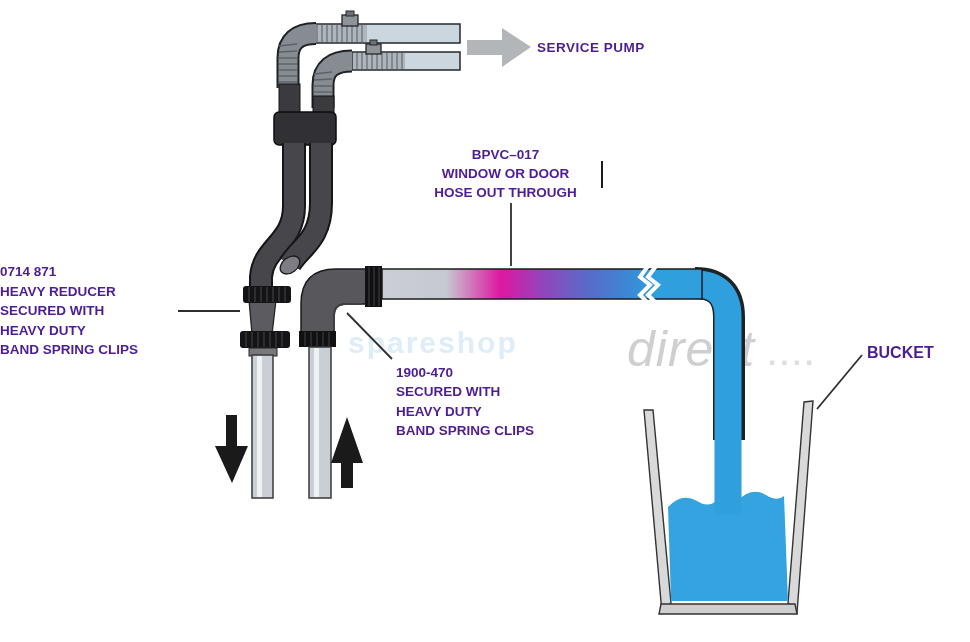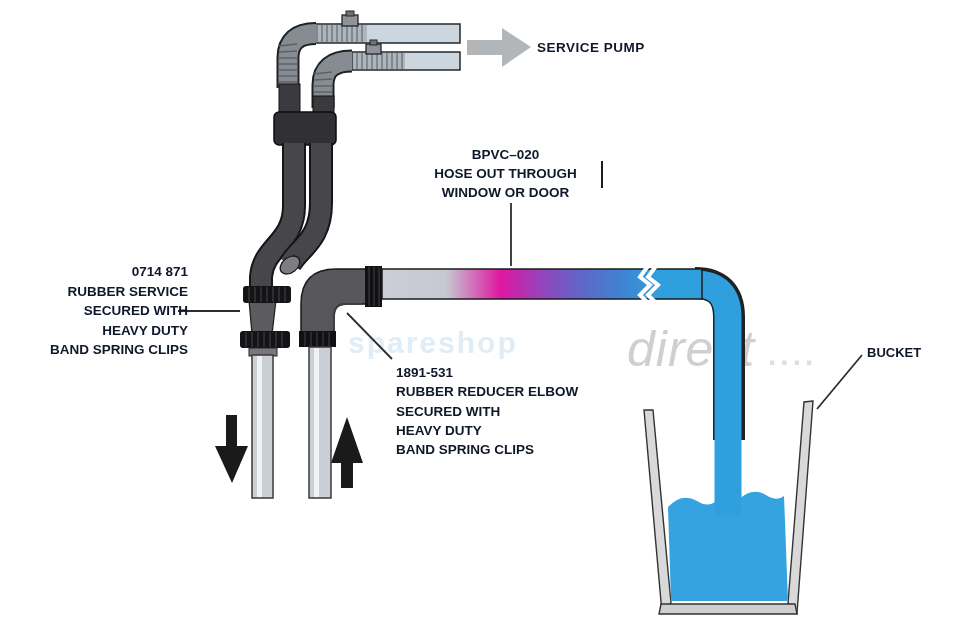--- a/index.html
+++ b/index.html
@@ -1,22 +1,22 @@
 <!DOCTYPE html>
 <html><head>
 <meta charset="utf-8">
 <style>
   html,body{margin:0;padding:0;background:#ffffff;}
   #canvas{
     position:relative;width:970px;height:642px;background:#ffffff;overflow:hidden;
     font-family:"Liberation Sans", sans-serif;
   }
-  .lbl{position:absolute;color:#0f172a;font-weight:bold;font-size:13.5px;line-height:19.4px;white-space:nowrap;}
+  .lbl{position:absolute;color:#4c1d95;font-weight:bold;font-size:13.5px;line-height:19.4px;white-space:nowrap;}
   .lbl.center{text-align:center;}
-  .lbl.right{text-align:right;padding-left:15px;}
+  .lbl.right{}
   #svgart{position:absolute;left:0;top:0;}
   .wm{position:absolute;font-weight:bold;letter-spacing:2px;}
   #wm1{left:348px;top:326px;font-size:30px;color:rgba(125,185,225,0.25);}
   #wm2{left:627px;top:320px;font-size:50px;font-style:italic;font-weight:normal;color:rgba(140,140,145,0.42);letter-spacing:1px;}
   #wm3{left:768px;top:338px;font-size:30px;color:rgba(160,160,160,0.35);letter-spacing:4px;}
   #stray-bar{position:absolute;left:601px;top:161px;width:2px;height:27px;background:#1c1c1c;}
 </style>
 </head>
 <body>
 
@@ -195,36 +195,35 @@
       <line x1="347" y1="313" x2="392" y2="359"></line>
       <line x1="862" y1="355" x2="817" y2="409"></line>
     </g>
 
     <polygon points="467,40 502,40 502,28 531,47 502,67 502,55 467,55" fill="#b3b6b8"></polygon>
   </svg>
 
   <div class="lbl" style="left:537px;top:38px;letter-spacing:0.5px;">SERVICE PUMP</div>
 
   <div class="lbl center" style="left:413px;top:146px;width:185px;line-height:18.8px;">
-    <div>BPVC–020</div>
+    <div>BPVC–017</div>
+    <div>WINDOW OR DOOR</div>
     <div>HOSE OUT THROUGH</div>
-    <div>WINDOW OR DOOR</div>
   </div>
   <div id="stray-bar"></div>
 
   <div class="lbl right" style="left:0px;top:262px;width:173px;line-height:19.6px;">
     <div>0714 871</div>
-    <div>RUBBER SERVICE</div>
+    <div>HEAVY REDUCER</div>
     <div>SECURED WITH</div>
     <div>HEAVY DUTY</div>
     <div>BAND SPRING CLIPS</div>
   </div>
 
   <div class="lbl" style="left:396px;top:363px;line-height:19.3px;">
-    <div>1891-531</div>
-    <div>RUBBER REDUCER ELBOW</div>
+    <div>1900-470</div>
     <div>SECURED WITH</div>
     <div>HEAVY DUTY</div>
     <div>BAND SPRING CLIPS</div>
   </div>
 
-  <div class="lbl" style="left:867px;top:343px;font-size:13px;">BUCKET</div>
+  <div class="lbl" style="left:867px;top:343px;font-size:16px;">BUCKET</div>
 </div>
 
 </body></html>

